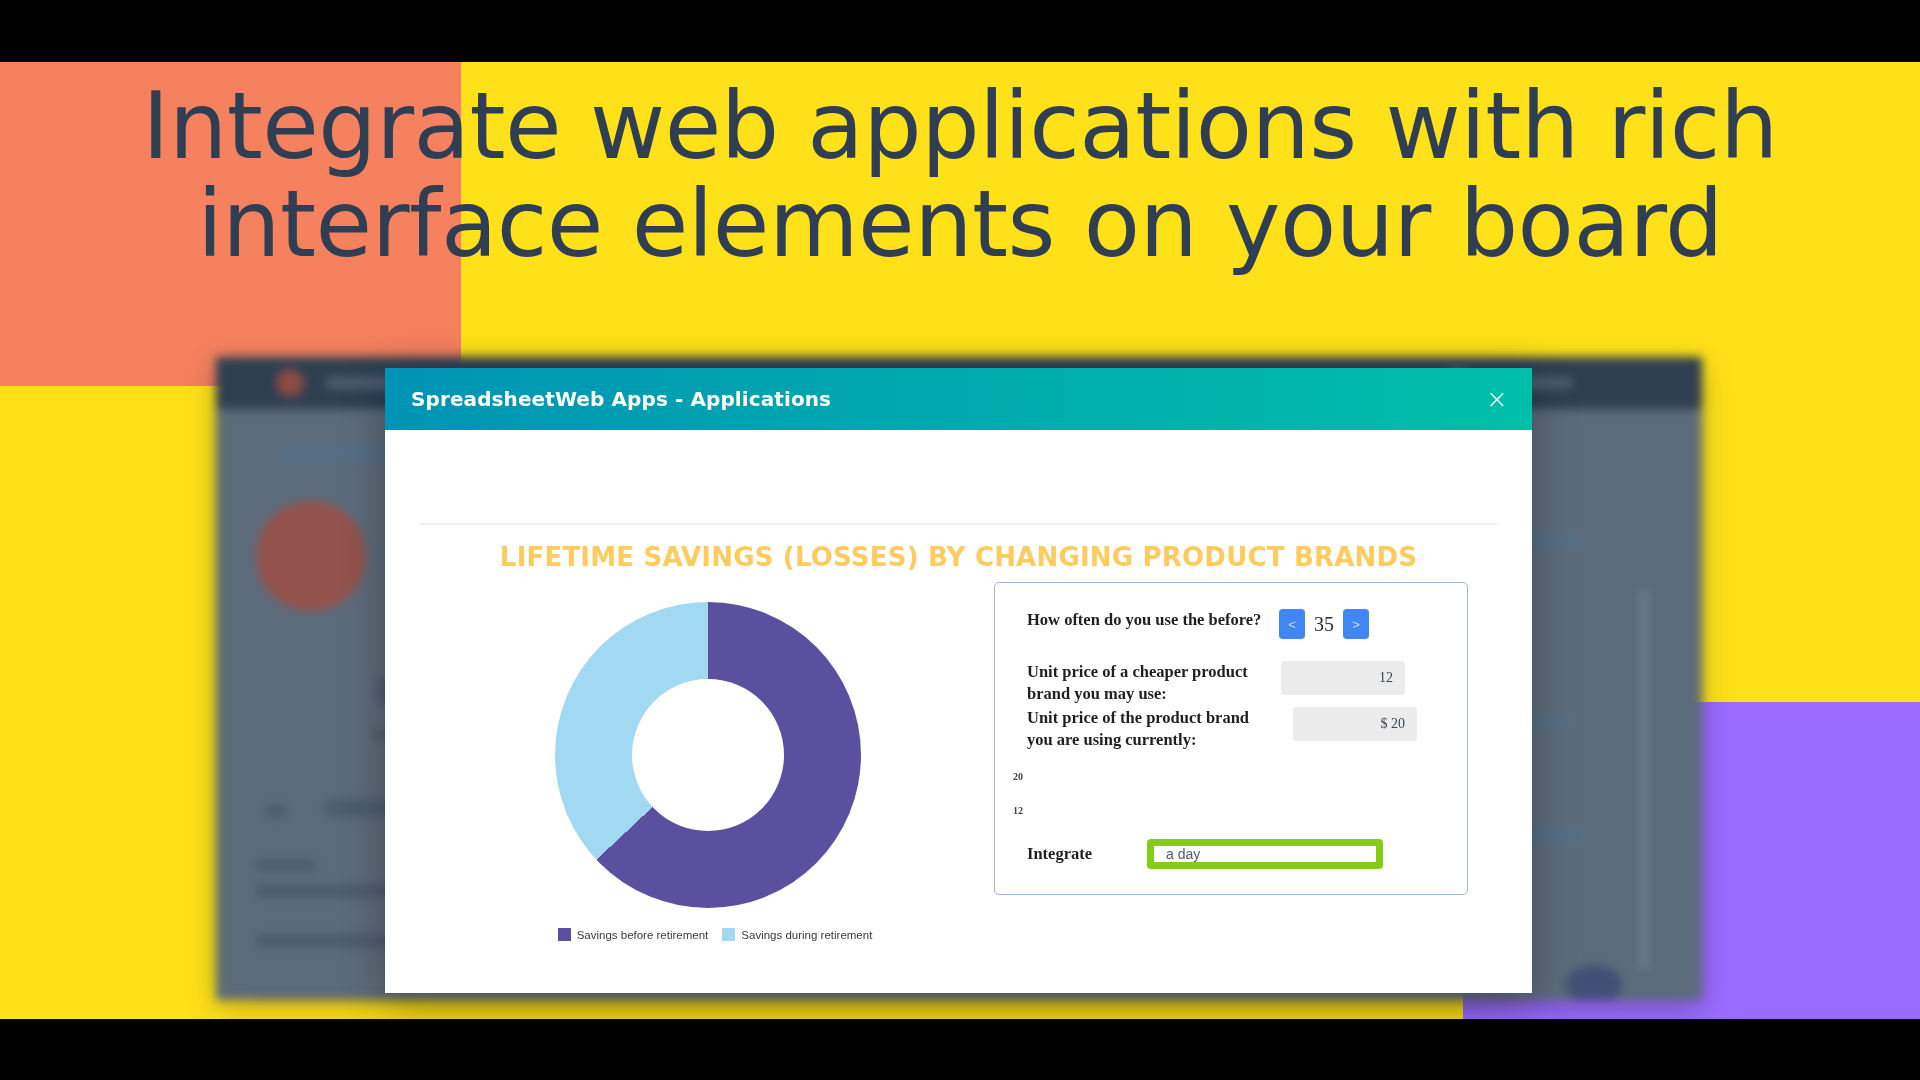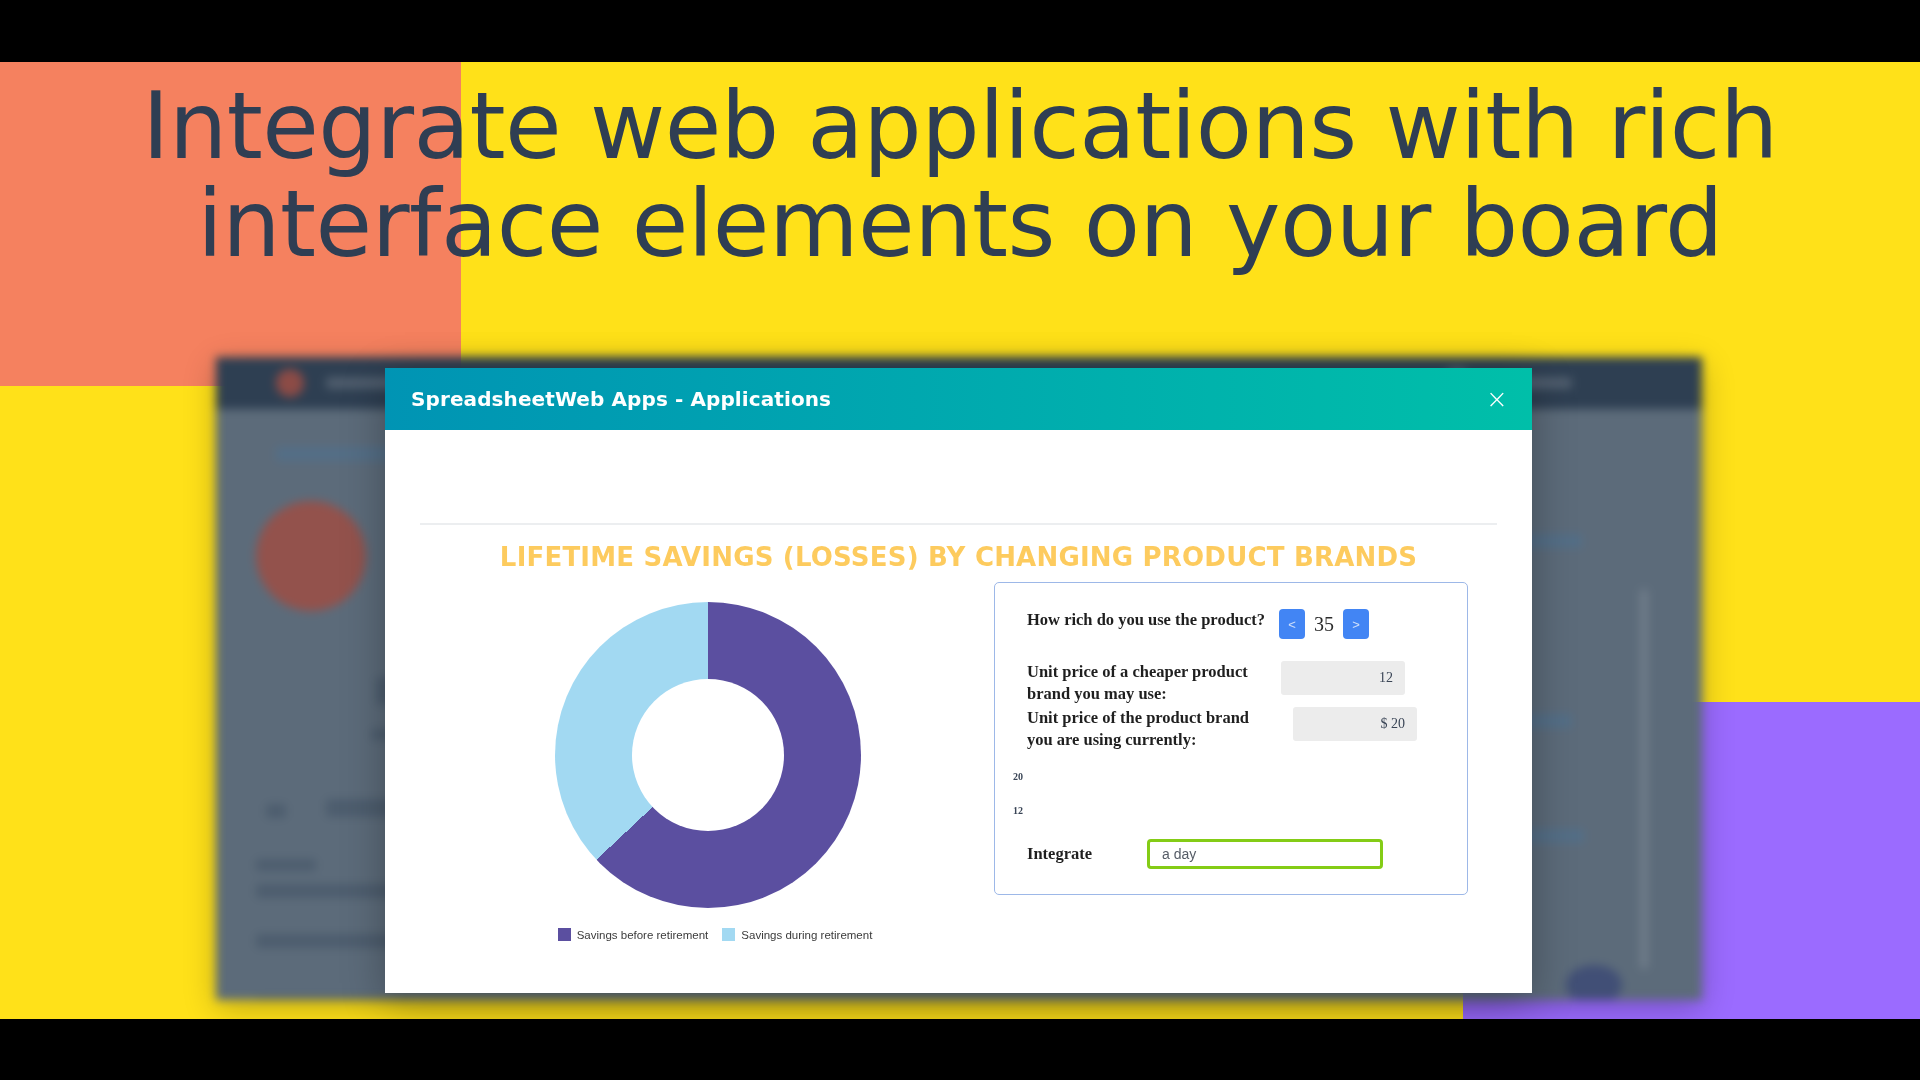--- a/index.html
+++ b/index.html
@@ -132,21 +132,21 @@
     font-family: "Liberation Serif", "DejaVu Serif", serif;
     font-size: 20px; color: #2b2b2b; min-width: 26px; text-align: center;
   }
   .loose-value {
     position: absolute;
     font-family: "Liberation Serif", "DejaVu Serif", serif;
     font-size: 10px; color: #3a4556; font-weight: 600;
   }
   .select-input {
     width: 236px; height: 30px; background: #fff;
-    border: 3px solid #84cc16; border-radius: 4px;
+    border: 7px solid #84cc16; border-radius: 4px;
     display: flex; align-items: center; padding-left: 12px;
     font-family: "Liberation Sans", sans-serif;
     font-size: 14px; color: #555c66;
   }
 </style>
 </head>
 <body>
 
 <div id="stage">
 
@@ -222,21 +222,21 @@
             <span>Savings during retirement</span>
           </span>
         </div>
       </div>
 
       <div id="chart-title" style="color: rgb(253, 203, 94);">LIFETIME SAVINGS (LOSSES) BY CHANGING PRODUCT BRANDS</div>
 
       <div id="form-panel" style="border-color: rgb(157, 184, 232);">
 
         <div class="form-row" style="left:32px; top:26px; width:410px;">
-          <span class="form-label" style="width:252px;">How rich do you use the product?</span>
+          <span class="form-label" style="width:252px;">How often do you use the before?</span>
           <span class="stepper">
             <span class="step-btn" style="background: rgb(66, 133, 244);">&lt;</span>
             <span class="step-value">35</span>
             <span class="step-btn" style="background: rgb(66, 133, 244);">&gt;</span>
           </span>
         </div>
 
         <div class="form-row" style="left:32px; top:78px; width:410px;">
           <span class="form-label" style="width:240px;">Unit price of a cheaper product brand you may use:</span>
           <span class="gray-input" style="margin-left:14px;">12</span>

